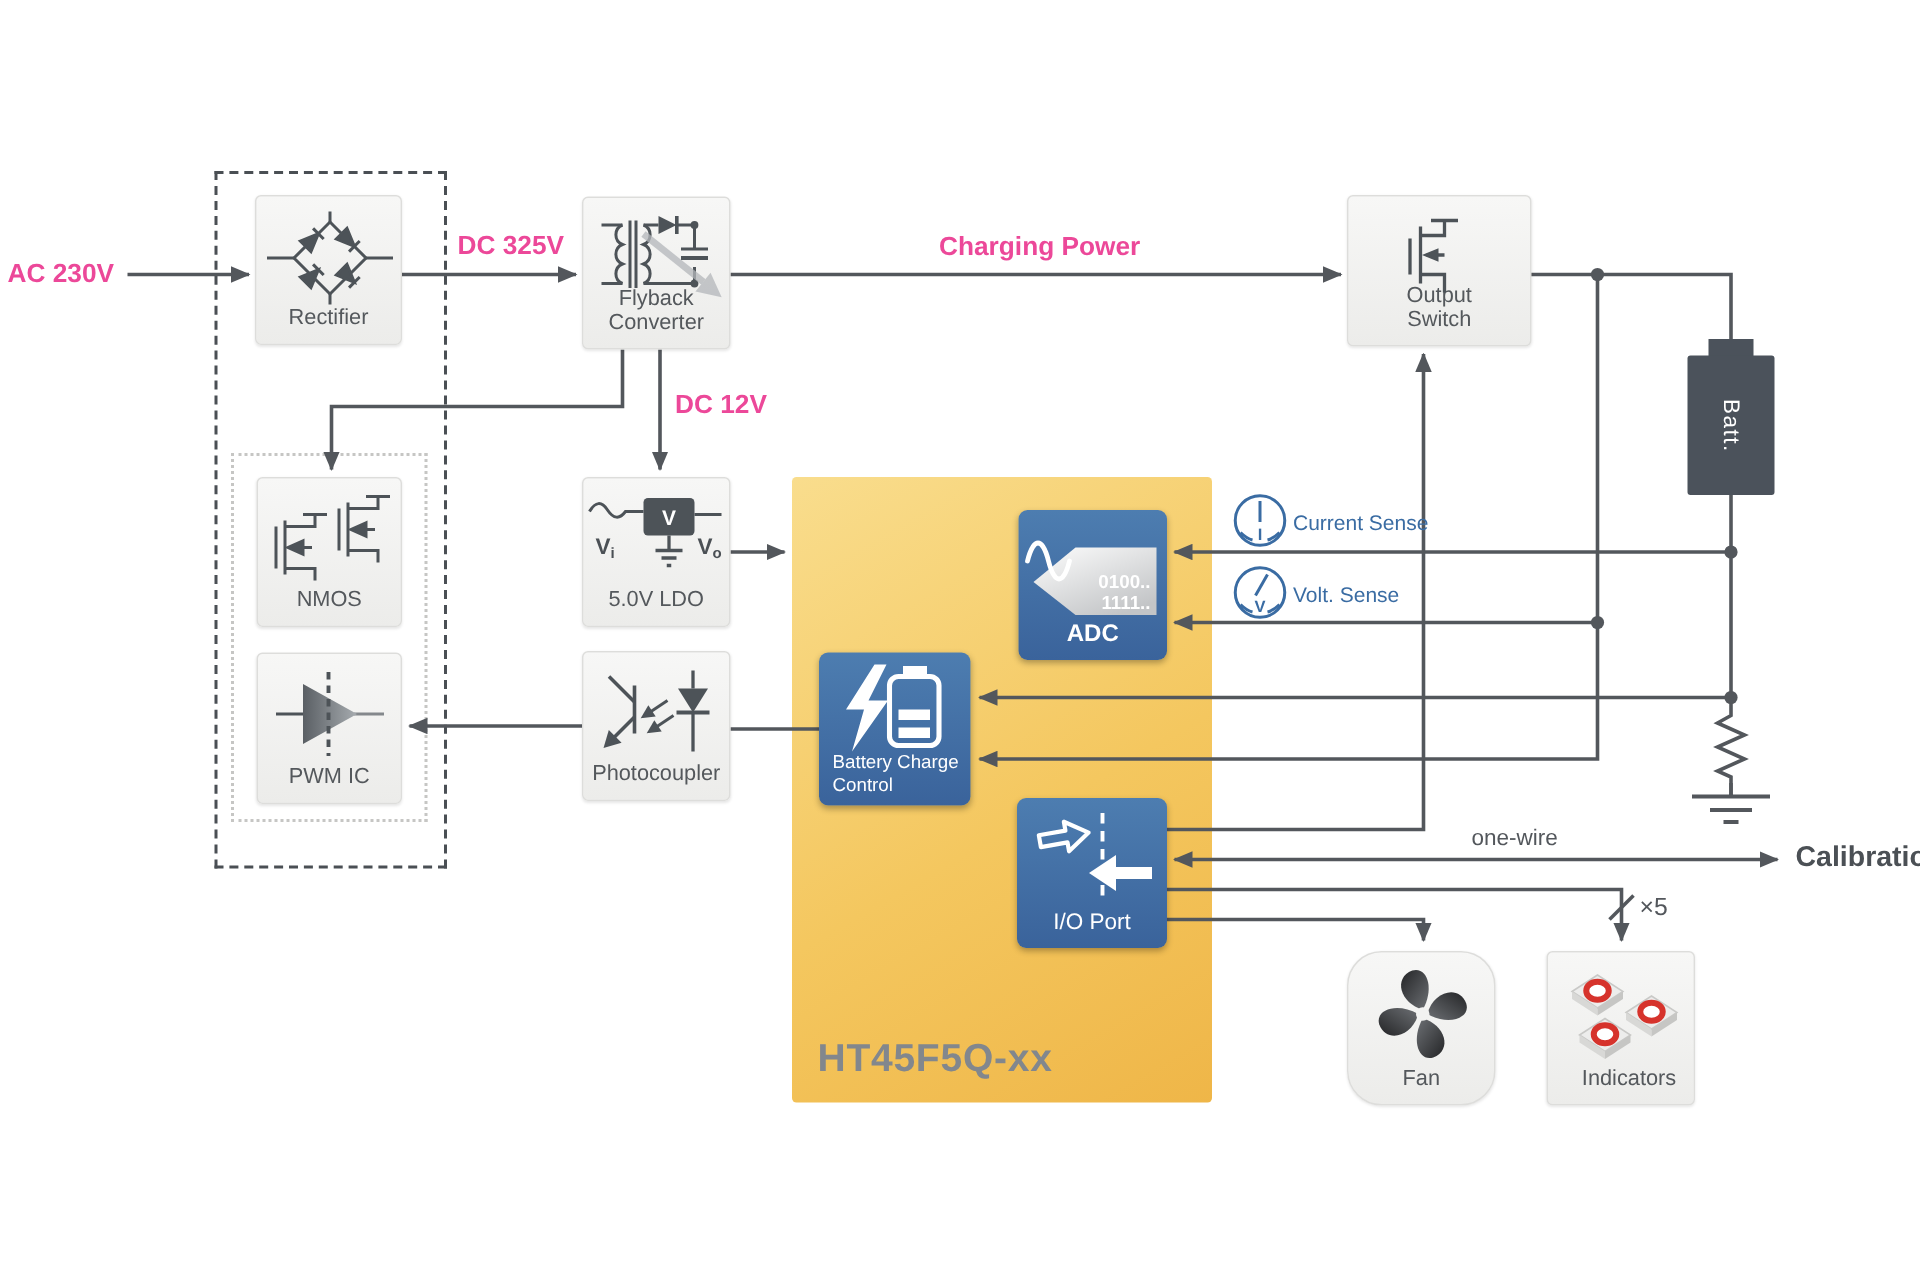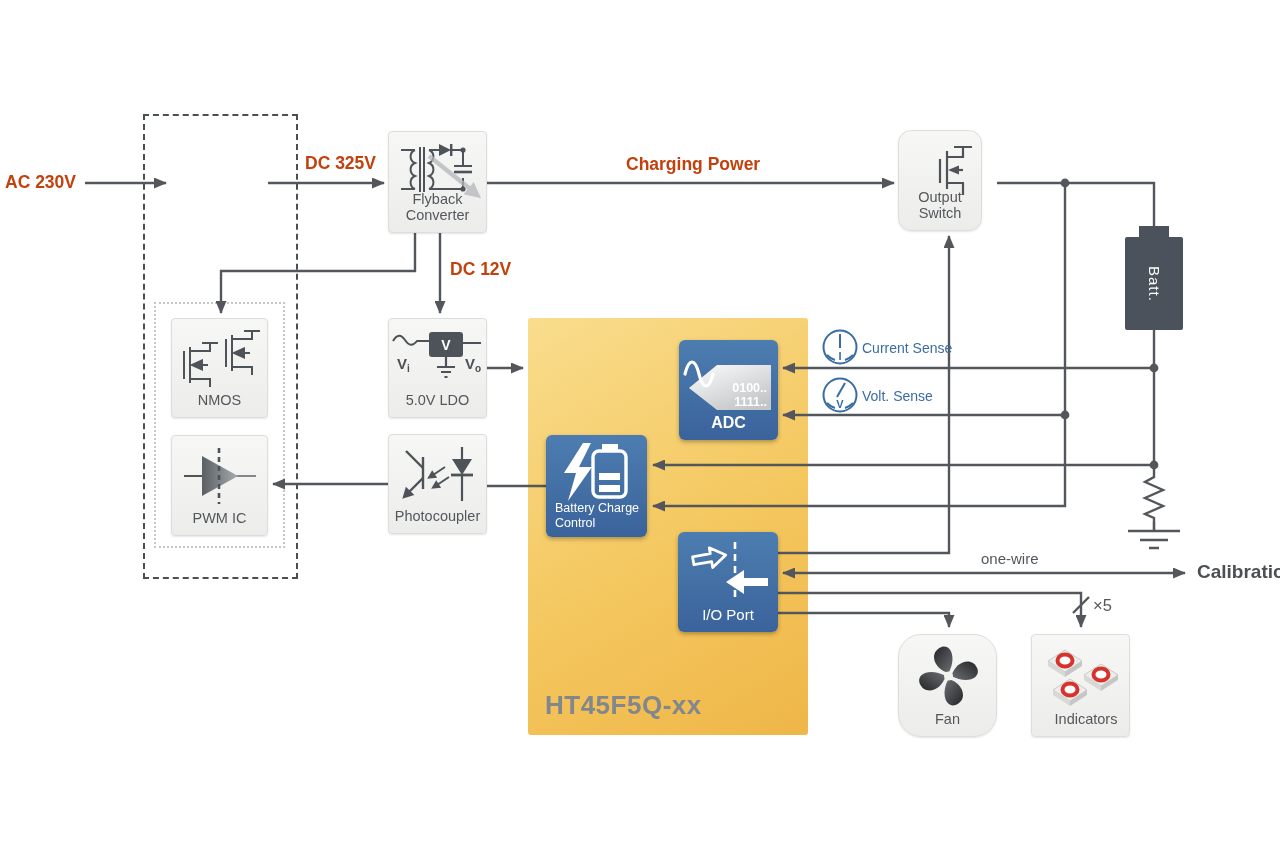--- a/index.html
+++ b/index.html
@@ -31,21 +31,21 @@
   
   #primary-box { position:absolute; left:143px; top:114px; width:155px; height:465px;
          border:2px dashed #4a4f54; z-index:4; }
   #driver-box  { position:absolute; left:154px; top:302px; width:131px; height:246px;
          border:2px dotted #c6c6c4; z-index:4; }
 
   
   #wires { position:absolute; left:0; top:0; z-index:6; pointer-events:none; }
 
   
-  .redlab { position:absolute; color:#c2410c; font-weight:bold; font-size:17.5px; z-index:8; white-space:nowrap; }
+  .redlab { position:absolute; color:#ec4899; font-weight:bold; font-size:17.5px; z-index:8; white-space:nowrap; }
   .senselab { position:absolute; color:#3a6ca3; font-size:14px; z-index:8; white-space:nowrap; }
   .graylab { position:absolute; color:#53575c; font-size:15px; z-index:8; white-space:nowrap; }
 
   #calibration-label { position:absolute; left:1197px; top:561px; color:#4b5055;
         font-size:19px; font-weight:bold; z-index:8; white-space:nowrap; }
 
   
   #battery { position:absolute; left:1125px; top:237px; width:58px; height:93px;
         background:#4b525b; border-radius:2px; z-index:10;
         display:flex; align-items:center; justify-content:center; }
@@ -102,20 +102,47 @@
       <path d="M1154,522 V531 M1128,531 H1180 M1140,540 H1168 M1149,548 H1159" stroke-width="2.6"></path>
     </g>
     <g fill="#53575c">
       <circle cx="1065" cy="183" r="4.4"></circle>
       <circle cx="1065" cy="415" r="4.4"></circle>
       <circle cx="1154" cy="368" r="4.4"></circle>
       <circle cx="1154" cy="465" r="4.4"></circle>
     </g>
   </svg>
 
+  <div class="gblock" style="left:170px; top:130px; width:98px; height:100px;">
+    <svg class="icon" width="98" height="66" viewBox="0 0 98 66">
+      <g stroke="#4d5358" stroke-width="2" fill="none">
+        <path d="M25,33 L49,9 L73,33 L49,57 z"></path>
+        <path d="M7,33 H25 M73,33 H91 M49,2 V9 M49,57 V64"></path>
+      </g>
+      <g fill="#4d5358" stroke="#4d5358" stroke-width="2">
+        <g transform="translate(37,21) rotate(-45)">
+            <path d="M-6,-5 L6,0 L-6,5 z"></path>
+            <line x1="6" y1="-5" x2="6" y2="5"></line>
+          </g>
+        <g transform="translate(61,21) rotate(45)">
+            <path d="M-6,-5 L6,0 L-6,5 z"></path>
+            <line x1="6" y1="-5" x2="6" y2="5"></line>
+          </g>
+        <g transform="translate(37,45) rotate(-45)">
+            <path d="M-6,-5 L6,0 L-6,5 z"></path>
+            <line x1="6" y1="-5" x2="6" y2="5"></line>
+          </g>
+        <g transform="translate(61,45) rotate(45)">
+            <path d="M-6,-5 L6,0 L-6,5 z"></path>
+            <line x1="6" y1="-5" x2="6" y2="5"></line>
+          </g>
+      </g>
+    </svg>
+    <div class="glabel">Rectifier</div>
+  </div>
 
   <div class="gblock" style="left:388px; top:131px; width:99px; height:102px;">
     <svg class="icon" width="99" height="62" viewBox="0 0 99 62">
       <g stroke="#4d5358" stroke-width="2" fill="none">
         <path d="M26,10 a7,7 0 0 0 0,13 a7,7 0 0 0 0,13 a7,7 0 0 0 0,13"></path>
         <path d="M40,10 a7,7 0 0 1 0,13 a7,7 0 0 1 0,13 a7,7 0 0 1 0,13"></path>
         <line x1="31" y1="7" x2="31" y2="52"></line>
           <line x1="35" y1="7" x2="35" y2="52"></line>
         <path d="M40,10 H50 M62,10 H74 V26 M74,38 V49 H40 M12,10 H26 M12,49 H26"></path>
         <line x1="65" y1="26" x2="83" y2="26"></line>
@@ -217,21 +244,21 @@
       <g stroke="#4d5358" stroke-width="2.2" fill="none">
         <line x1="73" y1="4" x2="73" y2="16"></line>
           <line x1="73" y1="32" x2="73" y2="58"></line>
         <line x1="62" y1="32" x2="84" y2="32" stroke-width="2.8"></line>
       </g>
       <path d="M63,16 H83 L73,32 z" fill="#4d5358"></path>
     </svg>
     <div class="glabel">Photocoupler</div>
   </div>
 
-  <div class="gblock" style="left:898px; top:130px; width:84px; height:101px;border-radius:13px;">
+  <div class="gblock" style="left:898px; top:130px; width:123px; height:101px;">
     <svg class="icon" width="99" height="62" viewBox="0 0 99 62">
       <g stroke="#4d5358" stroke-width="2.2" fill="none">
         <line x1="48" y1="12" x2="48" y2="50"></line>
         <line x1="41" y1="20" x2="41" y2="44"></line>
         <path d="M48,18 H64 V8 M55,8 H73"></path>
         <path d="M48,44 H64 V56"></path>
         <line x1="64" y1="31" x2="52" y2="31"></line>
       </g>
       <path d="M60,26.5 L49,31 L60,35.5 z" fill="#4d5358"></path>
     </svg>

